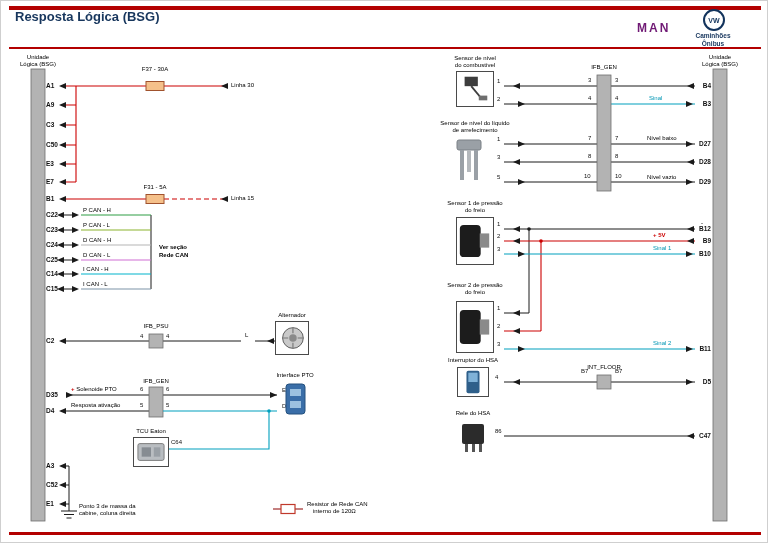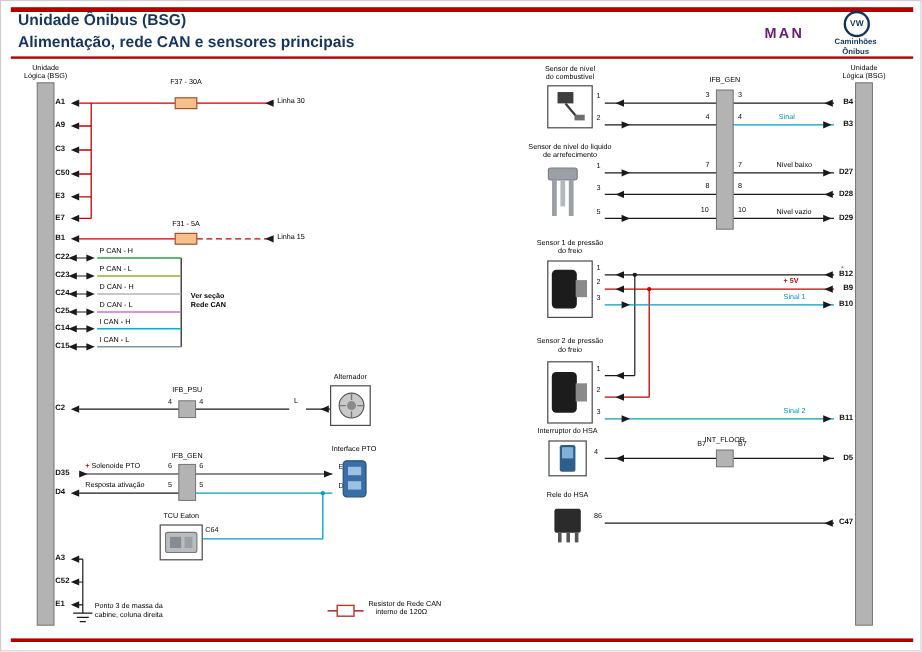--- a/index.html
+++ b/index.html
@@ -23,22 +23,21 @@
 </style>
 </head>
 <body>
 
 <div id="page">
 
   <div class="redbar" style="top:5px;height:3.5px"></div>
   <div class="redbar" style="top:46px;height:2px"></div>
   <div class="redbar" style="top:531px;height:2.5px"></div>
 
-  <div class="t b navy" style="left:14px;top:9px;font-size:13px">Unidade Ônibus (BSG)</div>
-  <div class="t b navy" style="left:14px;top:27px;font-size:13px">Alimentação, rede CAN e sensores principais</div>
+  <div class="t b navy" style="left:14px;top:9px;font-size:13px">Resposta Lógica (BSG)</div>
   <div class="t b" style="left:636px;top:21px;font-size:12px;color:#701a75;letter-spacing:2px">MAN</div>
   <div class="abs" style="left:702px;top:8px;width:22px;height:22px;border:2px solid #12335c;border-radius:50%;display:flex;align-items:center;justify-content:center">
     <span style="font-size:7px;font-weight:bold;color:#12335c">VW</span>
   </div>
   <div class="t b navy ctr" style="left:688px;top:32px;width:48px;font-size:6.5px">Caminhões</div>
   <div class="t b navy ctr" style="left:688px;top:40px;width:48px;font-size:6.5px">Ônibus</div>
 
   <svg class="layer" viewBox="0 0 768 543">
     <defs>
       <polygon id="al" points="0,0 7,-3 7,3" fill="#1a1a1a"></polygon>

